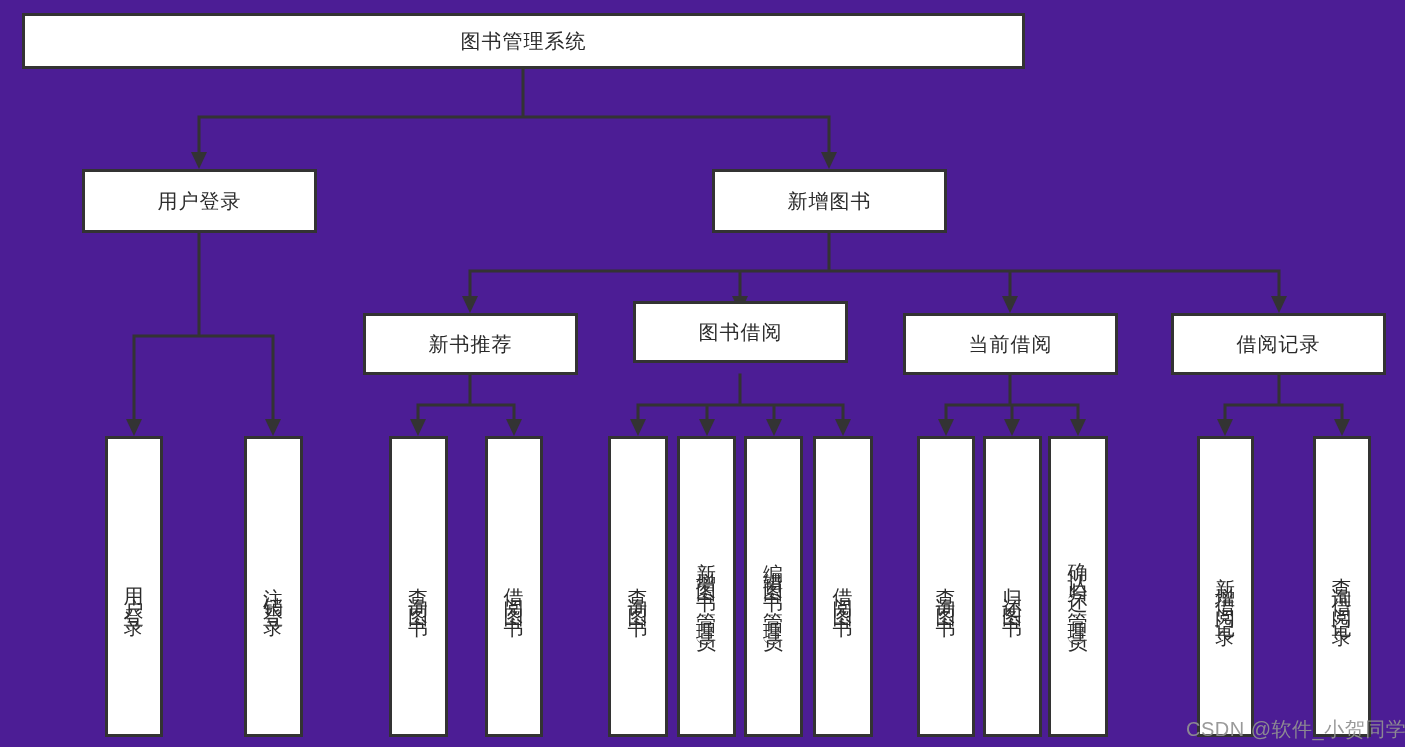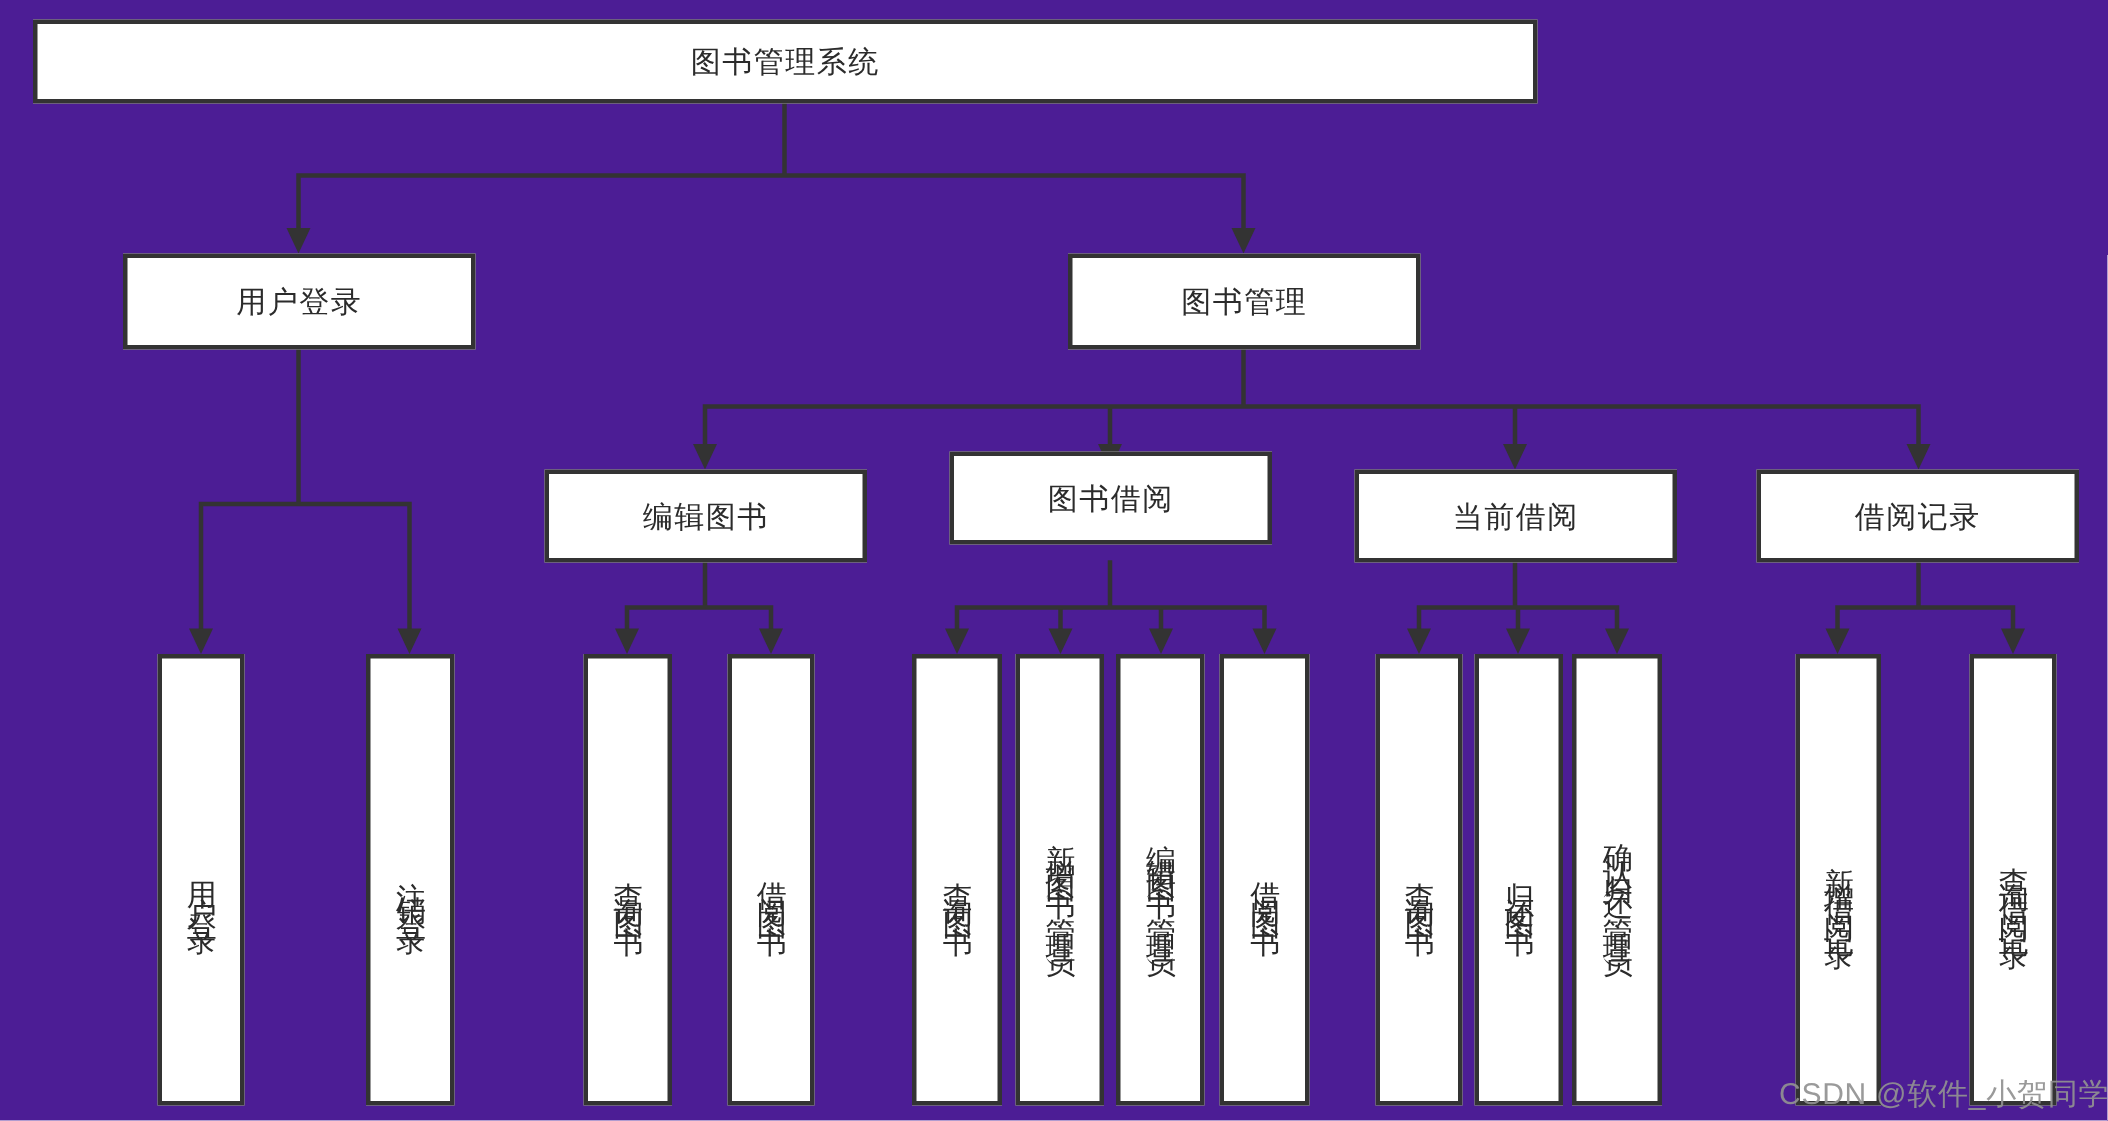--- a/index.html
+++ b/index.html
@@ -81,25 +81,25 @@
   </svg>
 
   <div class="box h" style="left:22px;top:13px;width:1003px;height:56px">
     <span class="lbl">图书管理系统</span>
   </div>
 
   <div class="box h" style="left:82px;top:169px;width:235px;height:64px">
     <span class="lbl">用户登录</span>
   </div>
   <div class="box h" style="left:712px;top:169px;width:235px;height:64px">
-    <span class="lbl">图书管理</span>
+    <span class="lbl">新增图书</span>
   </div>
 
   <div class="box h" style="left:363px;top:313px;width:215px;height:62px">
-    <span class="lbl">编辑图书</span>
+    <span class="lbl">新书推荐</span>
   </div>
   <div class="box h" style="left:633px;top:301px;width:215px;height:62px">
     <span class="lbl">图书借阅</span>
   </div>
   <div class="box h" style="left:1171px;top:313px;width:215px;height:62px">
     <span class="lbl">借阅记录</span>
   </div>
   <div class="box h" style="left:903px;top:313px;width:215px;height:62px">
     <span class="lbl">当前借阅</span>
   </div>

